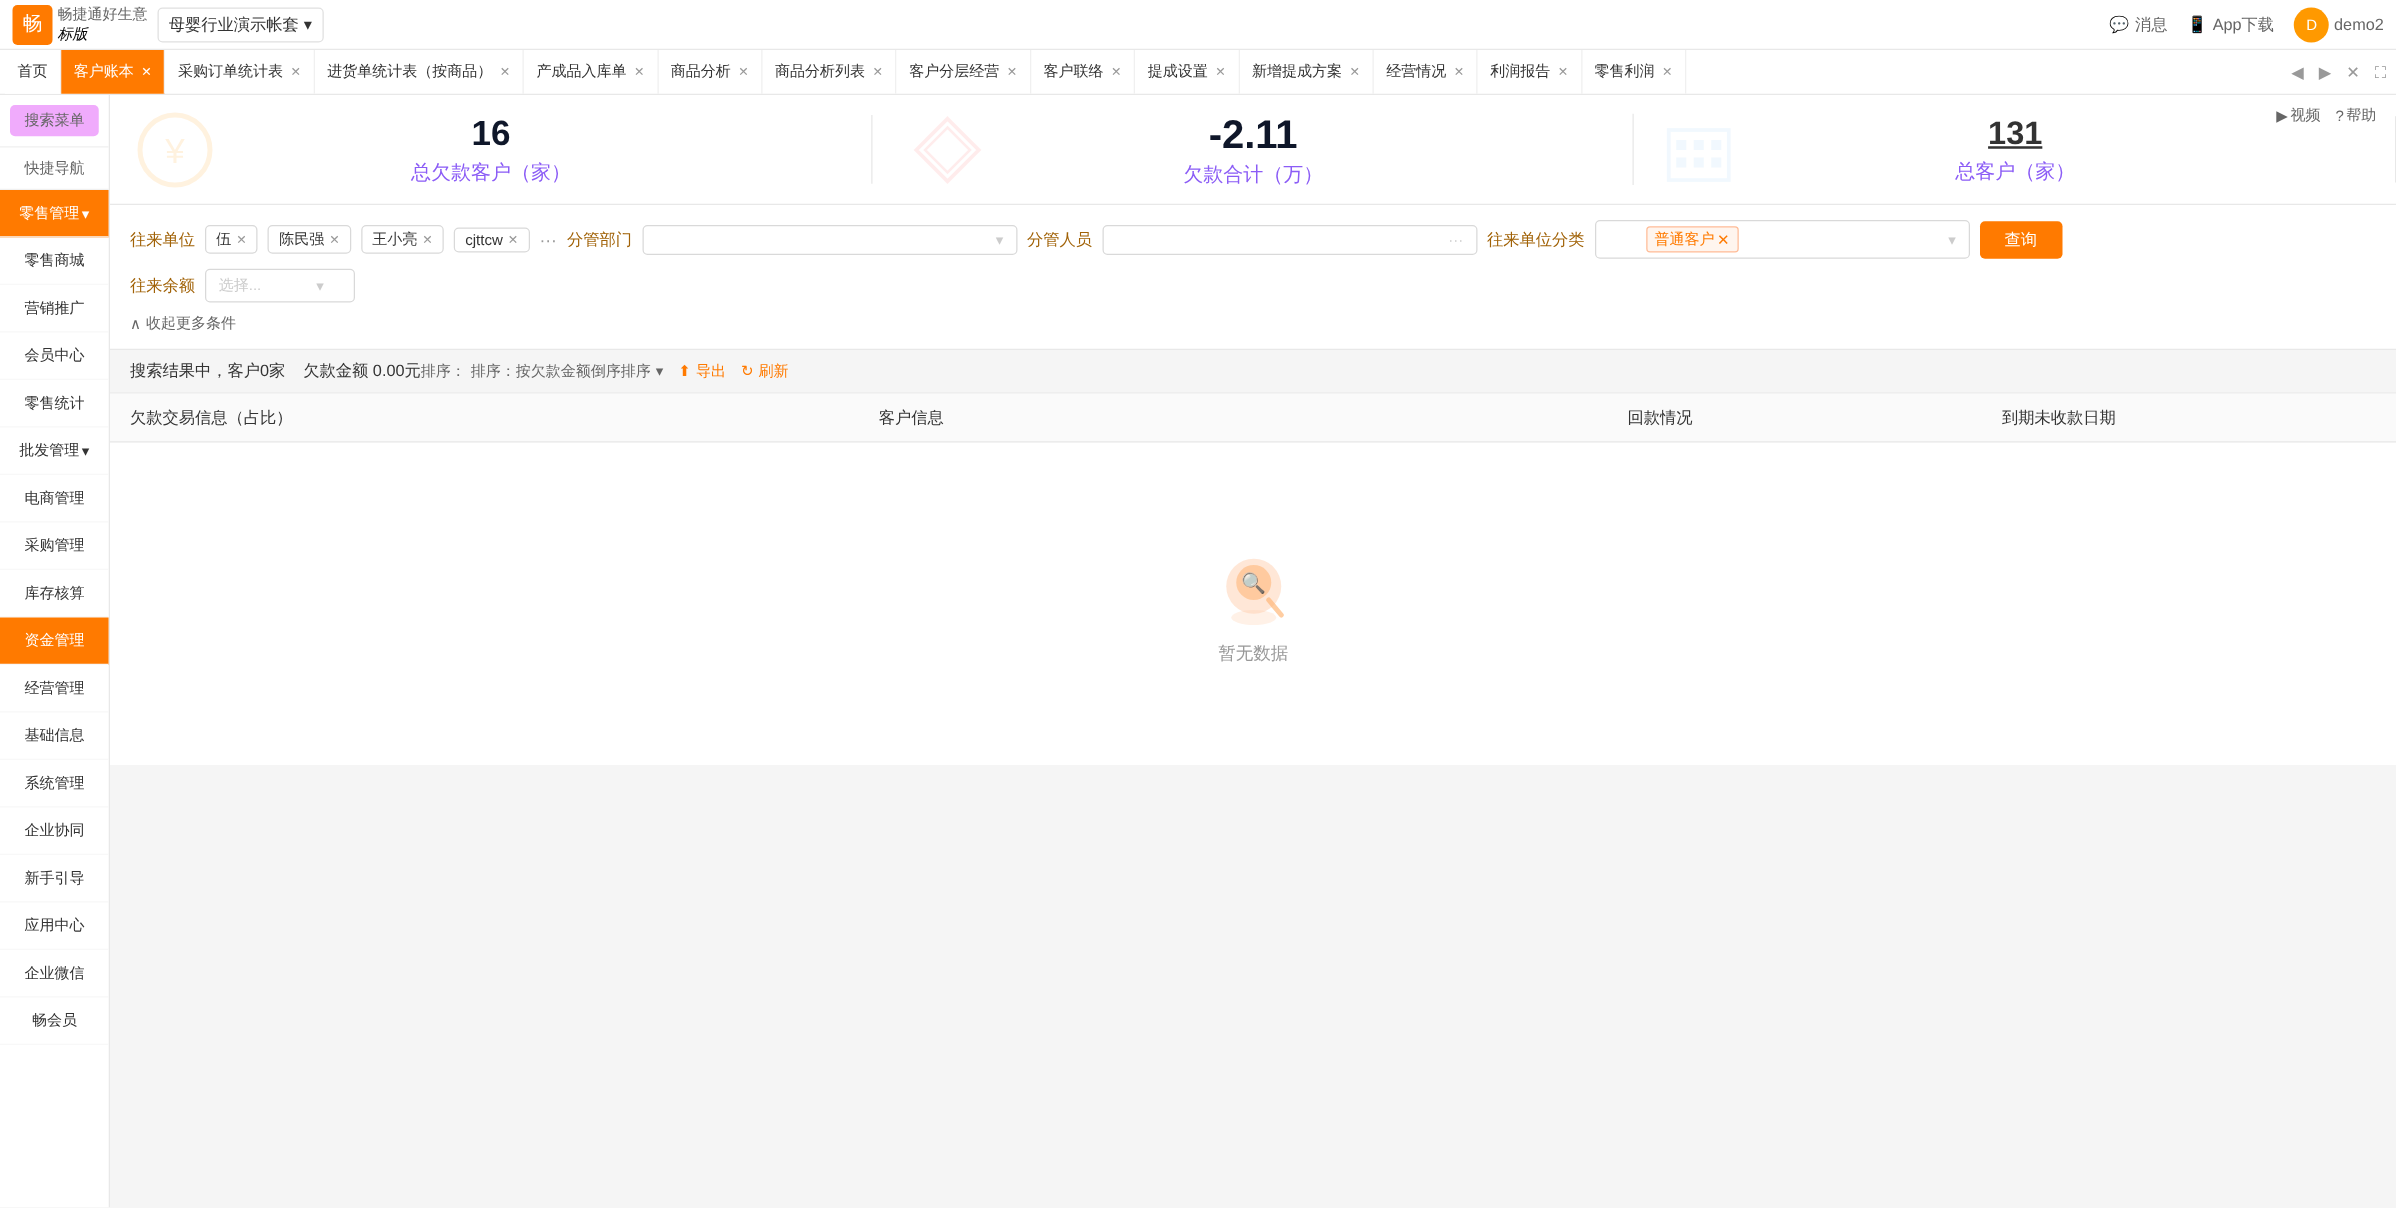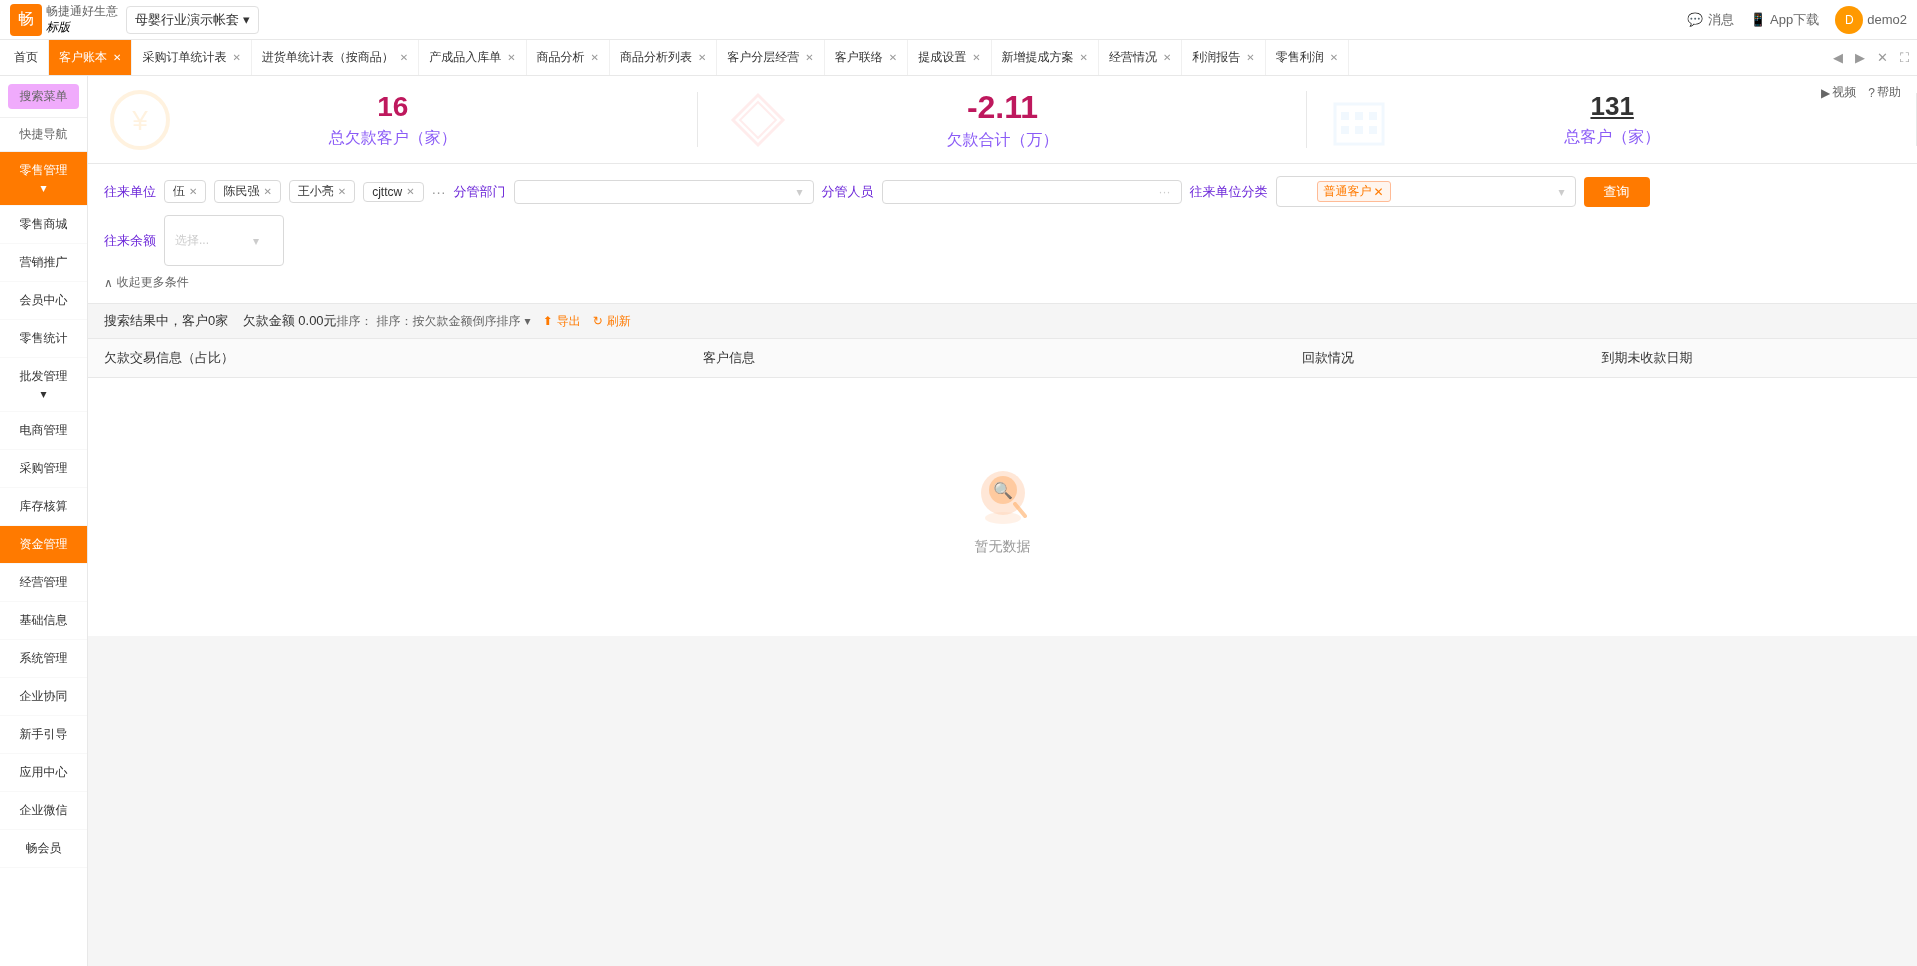--- a/index.html
+++ b/index.html
@@ -43,49 +43,49 @@
     
     .main-layout { display: flex; height: calc(100vh - 76px); }
 
     
     .sidebar { width: 88px; background: #fff; border-right: 1px solid #e8e8e8; display: flex; flex-direction: column; overflow-y: auto; }
     .sidebar-search { padding: 8px; border-bottom: 1px solid #f0f0f0; }
     .sidebar-search-btn { width: 100%; background: #f0abfc; border: none; border-radius: 4px; padding: 4px 6px; cursor: pointer; color: #666; font-size: 12px; text-align: center; }
     .sidebar-nav-btn { padding: 8px; text-align: center; font-size: 12px; color: #666; cursor: pointer; border-bottom: 1px solid #f0f0f0; }
     .sidebar-item { padding: 10px 4px; text-align: center; font-size: 12px; color: #333; cursor: pointer; border-bottom: 1px solid #f8f8f8; }
     .sidebar-item.active { background: #ff7a00; color: #fff; }
-    .sidebar-item.has-arrow { display: flex; align-items: center; justify-content: center; gap: 2px; flex-direction: column; }
+    .sidebar-item.has-arrow { display: flex; align-items: center; justify-content: center; gap: 2px; }
 
     
     .content-area { flex: 1; overflow: auto; background: #f5f5f5; }
 
     
     .stats-bar {
       display: flex; background: #fff; margin: 0;
       border-bottom: 1px solid #e8e8e8; height: 88px; align-items: center;
       position: relative;
     }
     .stat-item { flex: 1; display: flex; align-items: center; justify-content: center; padding: 16px; position: relative; }
     .stat-item:not(:last-child)::after { content: ''; position: absolute; right: 0; top: 20%; height: 60%; width: 1px; background: #e8e8e8; }
     .stat-content { text-align: center; z-index: 1; }
     .stat-value { font-size: 28px; font-weight: bold; color: #ff4d4f; line-height: 1.2; }
-    .stat-value.red { color: #be185d; }
+    .stat-value.red { color: #0f172a; }
     .stat-value.dark { color: #333; font-size: 26px; text-decoration: underline; }
     .stat-label { font-size: 16px; color: #8b5cf6; margin-top: 4px; }
     .stats-top-right { position: absolute; top: 8px; right: 16px; display: flex; gap: 12px; }
     .stats-top-btn { font-size: 12px; color: #666; cursor: pointer; display: flex; align-items: center; gap: 2px; }
 
     
     .filter-area { background: #fff; padding: 12px 16px; margin: 0; border-bottom: 1px solid #e8e8e8; }
     .filter-row { display: flex; align-items: center; gap: 8px; margin-bottom: 8px; flex-wrap: wrap; }
-    .filter-label { font-size: 13px; color: #6d28d9; white-space: nowrap; }
+    .filter-label { font-size: 13px; color: #a16207; white-space: nowrap; }
     .filter-tag { display: inline-flex; align-items: center; gap: 4px; background: #fff; border: 1px solid #d9d9d9; border-radius: 4px; padding: 2px 8px; font-size: 12px; color: #333; }
     .filter-tag .tag-close { color: #999; cursor: pointer; font-size: 10px; }
     .filter-more { color: #999; cursor: pointer; font-size: 14px; }
-    .filter-select { display: flex; align-items: center; gap: 4px; border: 1px solid #d9d9d9; border-radius: 4px; padding: 16px 10px; font-size: 12px; color: #333; min-width: 120px; cursor: pointer; background: #fff; }
+    .filter-select { display: flex; align-items: center; gap: 4px; border: 1px solid #d9d9d9; border-radius: 4px; padding: 4px 10px; font-size: 12px; color: #333; min-width: 120px; cursor: pointer; background: #fff; }
     .filter-select-lg { min-width: 200px; }
     .filter-multiselect { border: 1px solid #d9d9d9; border-radius: 4px; padding: 4px 10px; font-size: 12px; color: #333; min-width: 300px; cursor: pointer; background: #fff; display: flex; align-items: center; justify-content: space-between; }
     .filter-tag-selected { display: inline-flex; align-items: center; gap: 2px; background: #fff5ee; border: 1px solid #ffbb96; border-radius: 3px; padding: 1px 6px; font-size: 12px; color: #ff7a00; margin-left: 30px; }
     .filter-tag-selected .tag-close { color: #ff7a00; cursor: pointer; }
     .collapse-btn { color: #666; cursor: pointer; font-size: 12px; display: flex; align-items: center; gap: 4px; border: none; background: none; }
 
     
     .search-result-bar { background: #f5f5f5; padding: 8px 16px; display: flex; align-items: center; border-bottom: 1px solid #e8e8e8; }
     .result-actions { display: flex; align-items: center; gap: 12px; font-size: 12px; color: #666; }
     .sort-select { display: flex; align-items: center; gap: 4px; cursor: pointer; }

